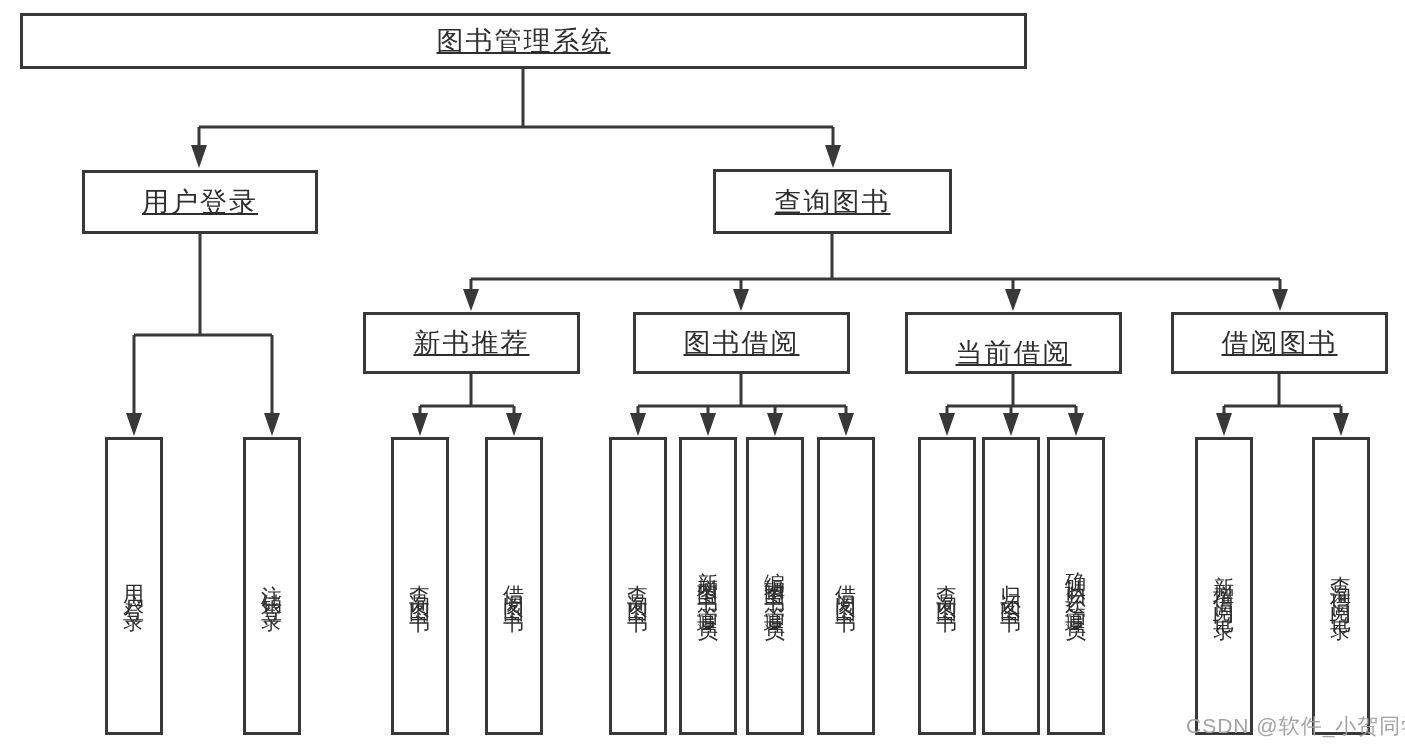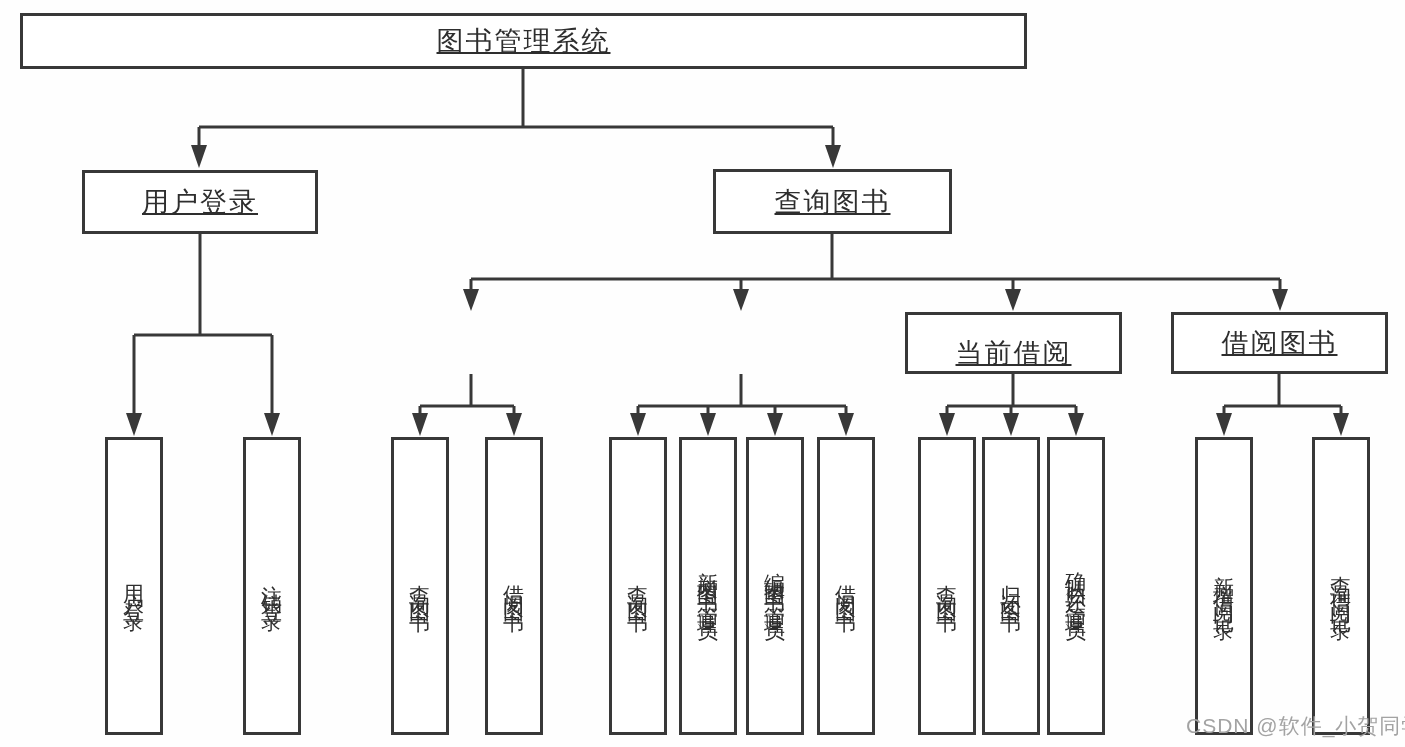--- a/index.html
+++ b/index.html
@@ -128,20 +128,26 @@
     <span>图书管理系统</span>
   </div>
 
   <div class="box hbox b-login">
     <span>用户登录</span>
   </div>
   <div class="box hbox b-mgmt">
     <span>查询图书</span>
   </div>
 
+  <div class="box hbox b-l3-0">
+    <span>新书推荐</span>
+  </div>
+  <div class="box hbox b-l3-1">
+    <span>图书借阅</span>
+  </div>
   <div class="box hbox b-l3-2">
     <span>当前借阅</span>
   </div>
   <div class="box hbox b-l3-3">
     <span>借阅图书</span>
   </div>
 
   <div class="box vbox leaf b-a1">
     <span>用户登录</span>
   </div>

